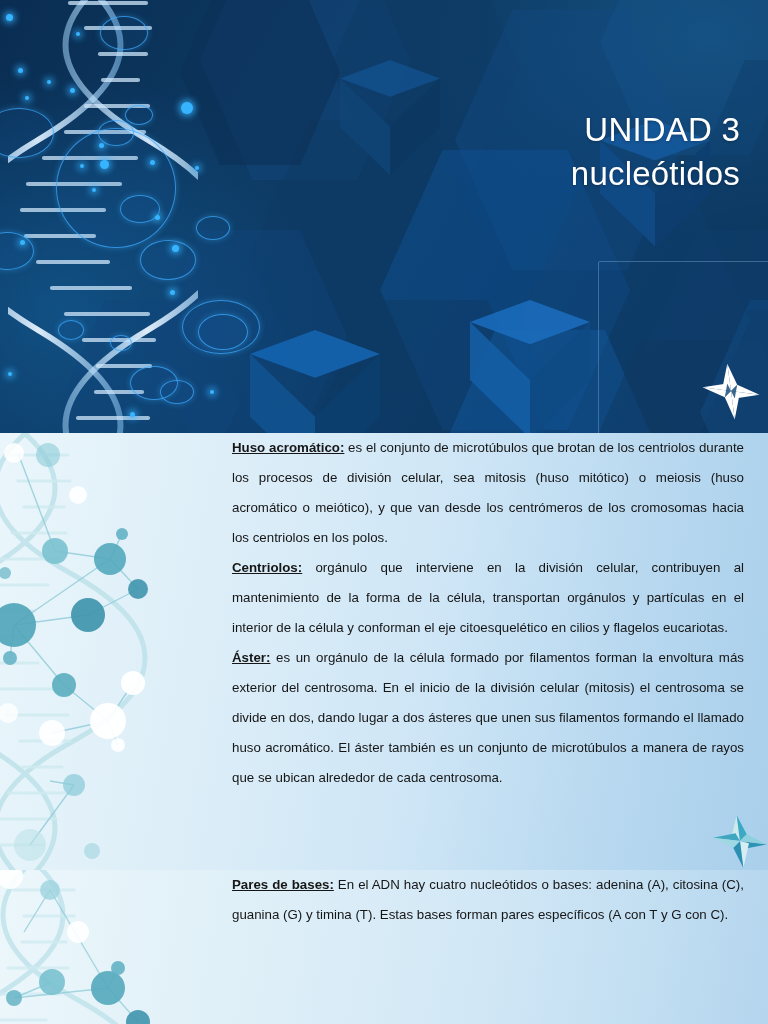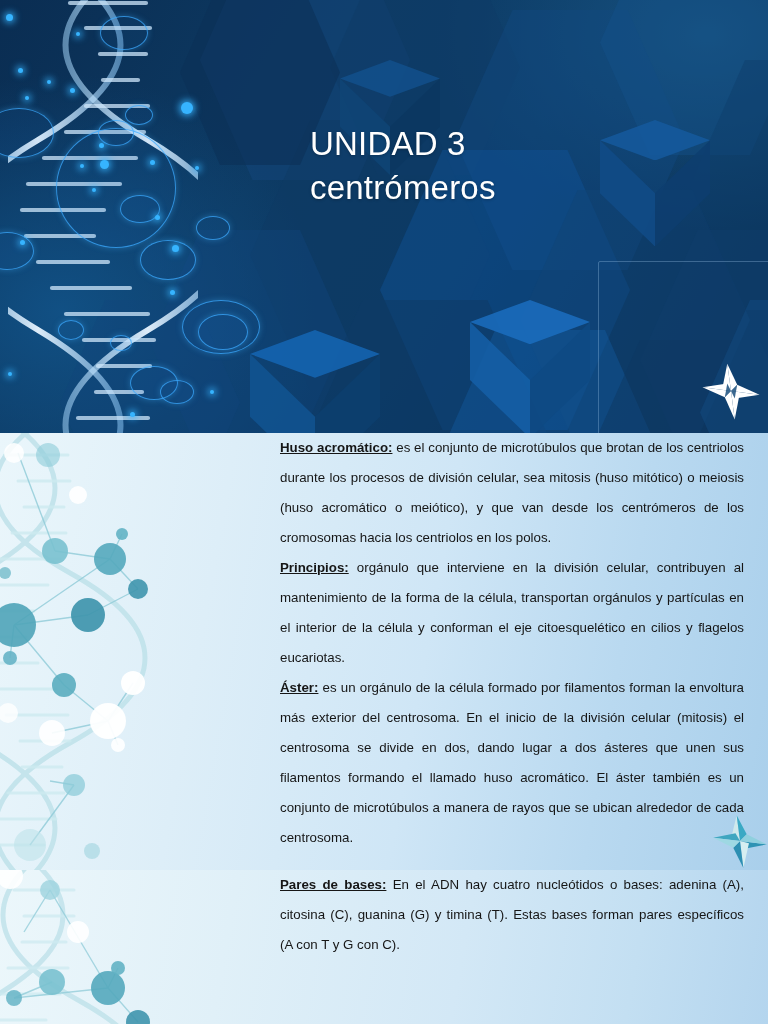--- a/index.html
+++ b/index.html
@@ -44,25 +44,24 @@
 
   
   .banner-frame {
     position:absolute; left:598px; top:261px; width:210px; height:200px;
     border:1px solid rgba(150,190,225,.35);
     border-radius:2px;
   }
 
   .banner-title {
     position:absolute; right:28px; top:108px; width:430px;
-    text-align:left; color:#ffffff;
+    text-align:right; color:#ffffff;
     font-size:33px; line-height:44px; font-weight:400;
     letter-spacing:.2px;
     text-shadow:0 1px 3px rgba(0,0,0,.25);
-    margin-top:14px;
   }
 
   .compass { position:absolute; }
 
   
   .docbody {
     position:absolute; left:0; top:433px; width:768px; height:591px;
     overflow:hidden;
   }
   .sheet { position:relative; width:768px; overflow:hidden; }
@@ -72,21 +71,21 @@
   .sheet.two { height:154px;
     background:linear-gradient(100deg,#ecf7fb 0%,#e0f0f8 30%,#d3e8f6 60%,#c3dff2 82%,#b4d5ee 100%);
   }
   .deco-left { position:absolute; left:0; top:0; width:230px; height:100%; overflow:hidden; }
   .dna-body { position:absolute; left:-40px; top:-10px; width:230px; }
 
   .content { position:absolute; left:232px; top:0; width:512px; }
   p.para {
     color:#161616; font-size:13.3px; line-height:30px;
     text-align:justify; text-justify:inter-word;
-    position:relative; z-index:3;margin-left:48px;
+    position:relative; z-index:3;
   }
   p.para b { font-weight:bold; text-decoration:underline; }
 </style>
 </head>
 <body>
 
 <div class="page">
 
   <div class="banner">
 
@@ -198,21 +197,21 @@
     <div class="dot" style="left:172px;top:245px;width:7px;height:7px;"></div>
     <div class="dot" style="left:155px;top:215px;width:5px;height:5px;"></div>
     <div class="dot" style="left:130px;top:412px;width:5px;height:5px;"></div>
     <div class="dot" style="left:210px;top:390px;width:4px;height:4px;"></div>
     <div class="dot" style="left:8px;top:372px;width:4px;height:4px;"></div>
 
     <div class="banner-frame"></div>
 
     <div class="banner-title">
       <div>UNIDAD 3</div>
-      <div>centrómeros</div>
+      <div>nucleótidos</div>
     </div>
 
     <svg class="compass" style="left:700px;top:358px;width:62px;height:66px;" viewBox="0 0 100 100">
       <g fill="#ffffff">
         <polygon points="50,50 44,6 36,46"></polygon>
         <polygon points="50,50 44,6 60,40"></polygon>
         <polygon points="50,50 96,56 56,62"></polygon>
         <polygon points="50,50 96,56 60,40"></polygon>
         <polygon points="50,50 56,96 64,54"></polygon>
         <polygon points="50,50 56,96 40,60"></polygon>
@@ -291,21 +290,21 @@
           <circle cx="14" cy="20" r="10" fill="#ffffff" opacity=".85"></circle>
           <circle cx="78" cy="62" x="0" r="9" fill="#ffffff" opacity=".9"></circle>
           <circle cx="48" cy="22" r="12" fill="#8ccbd8" opacity=".6"></circle>
           <circle cx="8" cy="280" r="10" fill="#ffffff" opacity=".8"></circle>
           <circle cx="5" cy="140" r="6" fill="#73bccb" opacity=".8"></circle>
         </svg>
       </div>
 
       <div class="content">
         <p class="para"><b>Huso acromático:</b><span> es el conjunto de microtúbulos que brotan de los centriolos durante los procesos de división celular, sea mitosis (huso mitótico) o meiosis (huso acromático o meiótico), y que van desde los centrómeros de los cromosomas hacia los centriolos en los polos.</span></p>
-        <p class="para"><b>Principios:</b><span> orgánulo que interviene en la división celular, contribuyen al mantenimiento de la forma de la célula, transportan orgánulos y partículas en el interior de la célula y conforman el eje citoesquelético en cilios y flagelos eucariotas.</span></p>
+        <p class="para"><b>Centriolos:</b><span> orgánulo que interviene en la división celular, contribuyen al mantenimiento de la forma de la célula, transportan orgánulos y partículas en el interior de la célula y conforman el eje citoesquelético en cilios y flagelos eucariotas.</span></p>
         <p class="para"><b>Áster:</b><span> es un orgánulo de la célula formado por filamentos forman la envoltura más exterior del centrosoma. En el inicio de la división celular (mitosis) el centrosoma se divide en dos, dando lugar a dos ásteres que unen sus filamentos formando el llamado huso acromático. El áster también es un conjunto de microtúbulos a manera de rayos que se ubican alrededor de cada centrosoma.</span></p>
       </div>
 
       <svg class="compass" style="left:712px;top:378px;width:56px;height:60px;z-index:5;" viewBox="0 0 100 100">
         <polygon points="50,50 44,4 34,46" fill="#cfe9ec"></polygon>
         <polygon points="50,50 44,4 62,38" fill="#3aa9c4"></polygon>
         <polygon points="50,50 98,56 58,64" fill="#2e93b4"></polygon>
         <polygon points="50,50 98,56 62,38" fill="#8fd0de"></polygon>
         <polygon points="50,50 56,98 66,54" fill="#d6eef1"></polygon>
         <polygon points="50,50 56,98 38,62" fill="#2d8fb2"></polygon>

